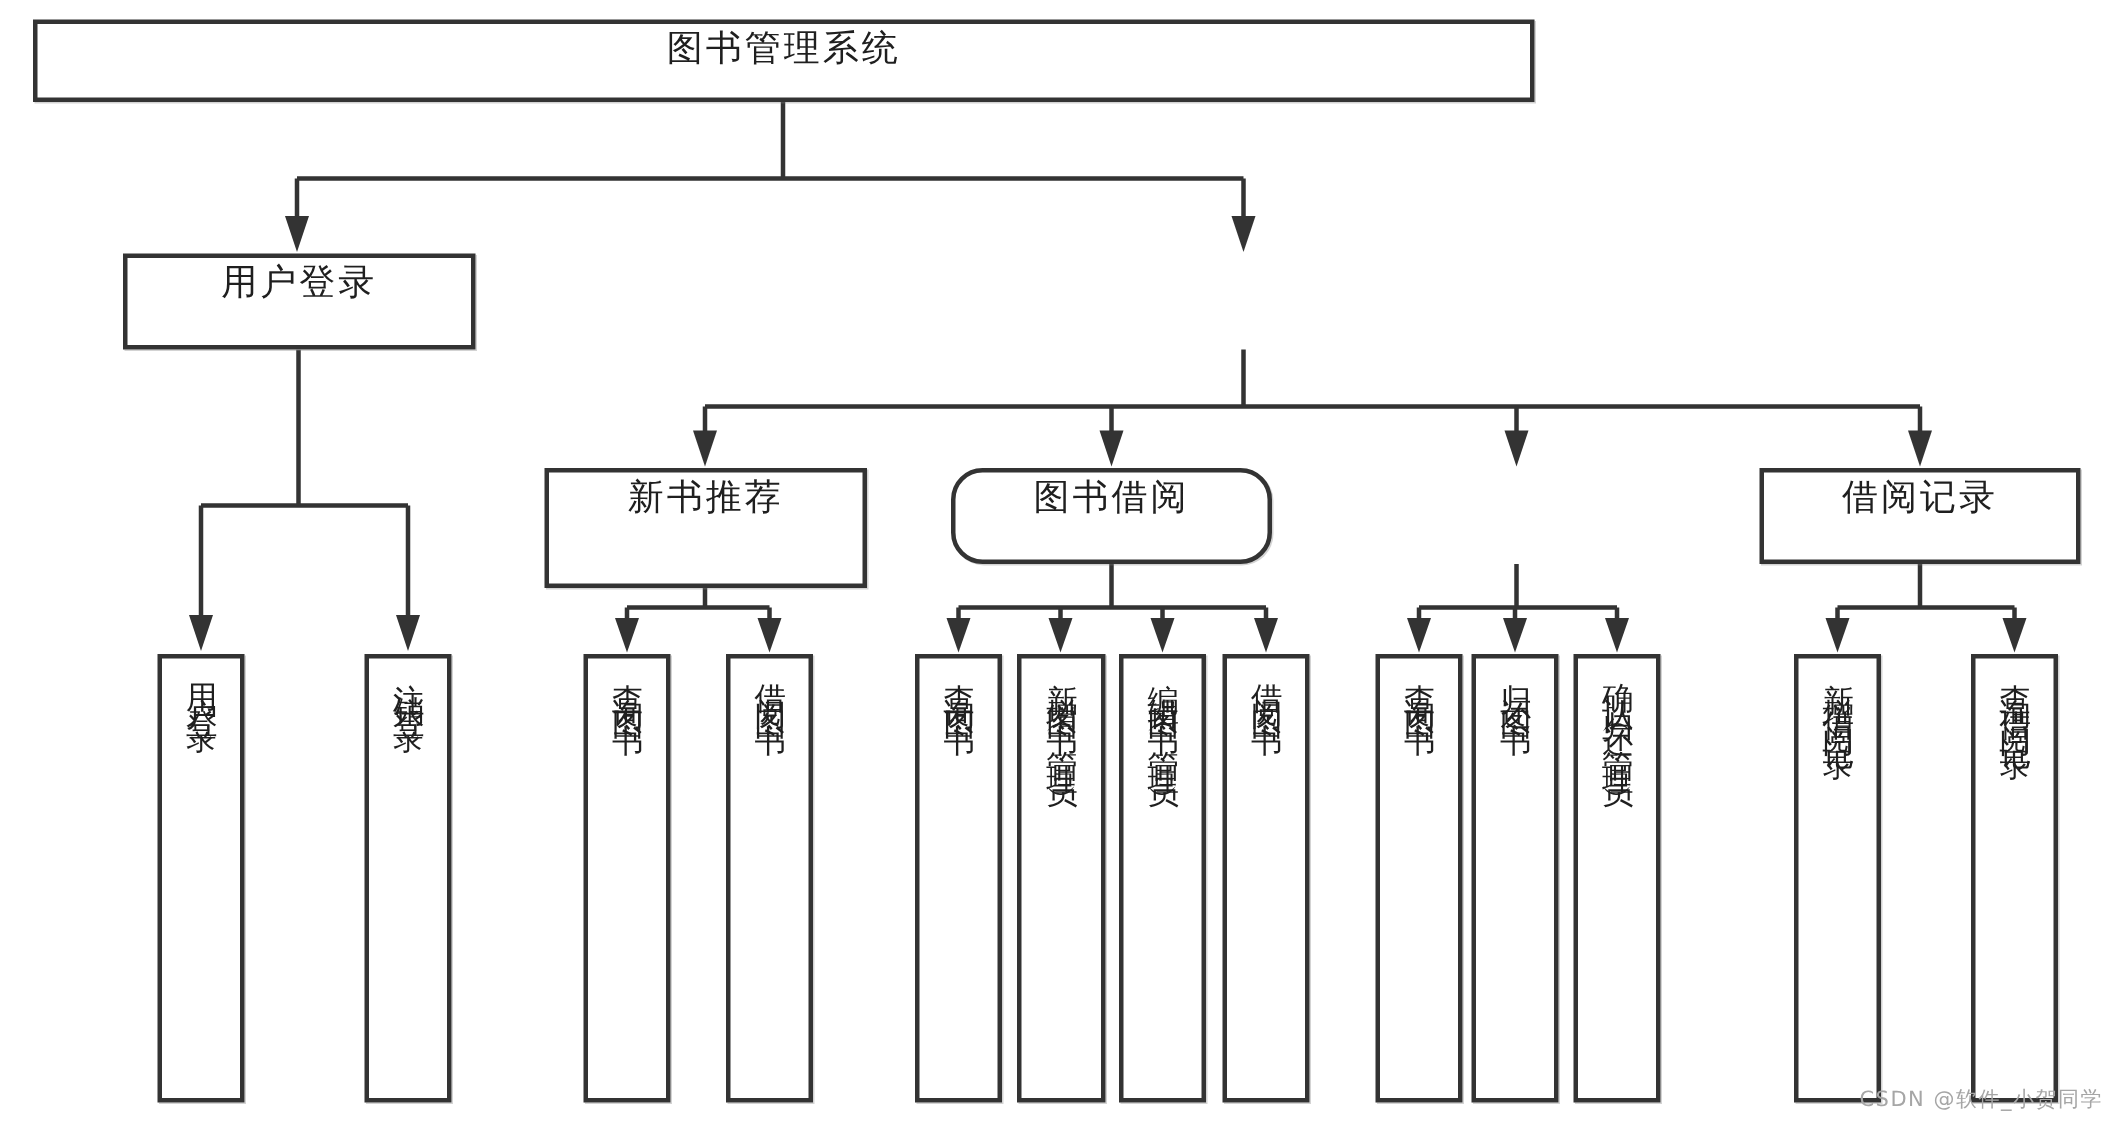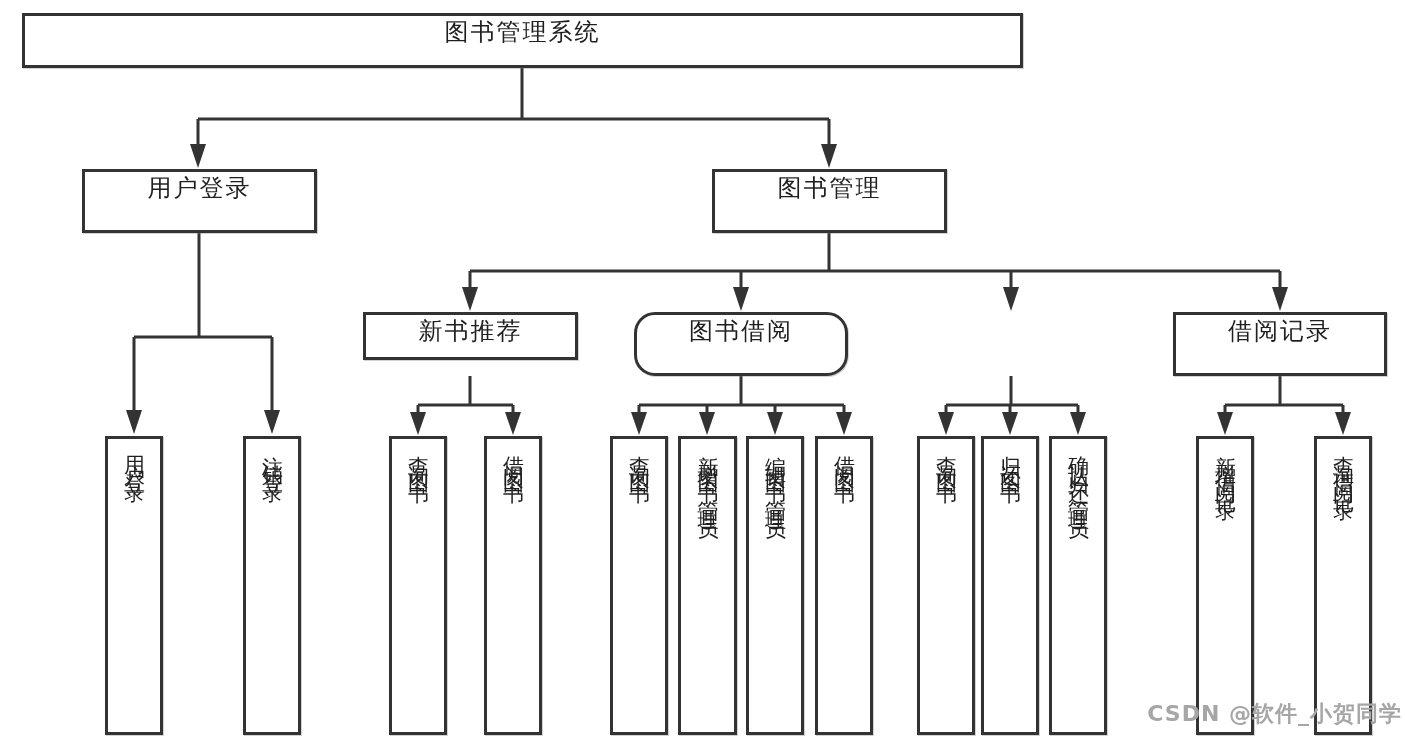--- a/index.html
+++ b/index.html
@@ -51,26 +51,25 @@
     writing-mode: vertical-rl;
     text-orientation: mixed;
     font-size: 21px;
     letter-spacing: 9px;
     line-height: 1;
     white-space: nowrap;
   }
   .watermark {
     position: absolute;
     right: 3px;
-    bottom: 18px;
-    font-size: 22px;
+    bottom: 5px;
+    font-size: 14px;
     color: var(--watermark);
     letter-spacing: 1px;
     white-space: nowrap;
-    font-weight: bold;
   }
 </style>
 </head>
 <body>
 
 <div class="stage">
 
   <svg class="connectors" viewBox="0 0 1405 747" xmlns="http://www.w3.org/2000/svg">
     <g>
       <path d="M522 68 V119 M198 119 H829 M198 119 V146 M829 119 V146"></path>
@@ -114,25 +113,22 @@
     </g>
   </svg>
 
   <div class="box h" style="left:22px; top:13px; width:1001px; height:55px;">
     <span class="label">图书管理系统</span>
   </div>
 
   <div class="box h" style="left:82px; top:169px; width:235px; height:64px;">
     <span class="label">用户登录</span>
   </div>
-  <div class="box h" style="left:712px; top:169px; width:235px; height:64px;">
-    <span class="label">图书管理</span>
-  </div>
 
-  <div class="box h" style="left:363px; top:312px; width:215px; height:48px;">
+  <div class="box h" style="left:363px; top:312px; width:215px; height:80px;">
     <span class="label">新书推荐</span>
   </div>
   <div class="box h" style="left:634px; top:312px; width:214px; height:64px;border-radius:21px;">
     <span class="label">图书借阅</span>
   </div>
   <div class="box h" style="left:1173px; top:312px; width:214px; height:64px;">
     <span class="label">借阅记录</span>
   </div>
 
   <div class="box v" style="left:105px; top:436px; width:58px; height:299px;">

